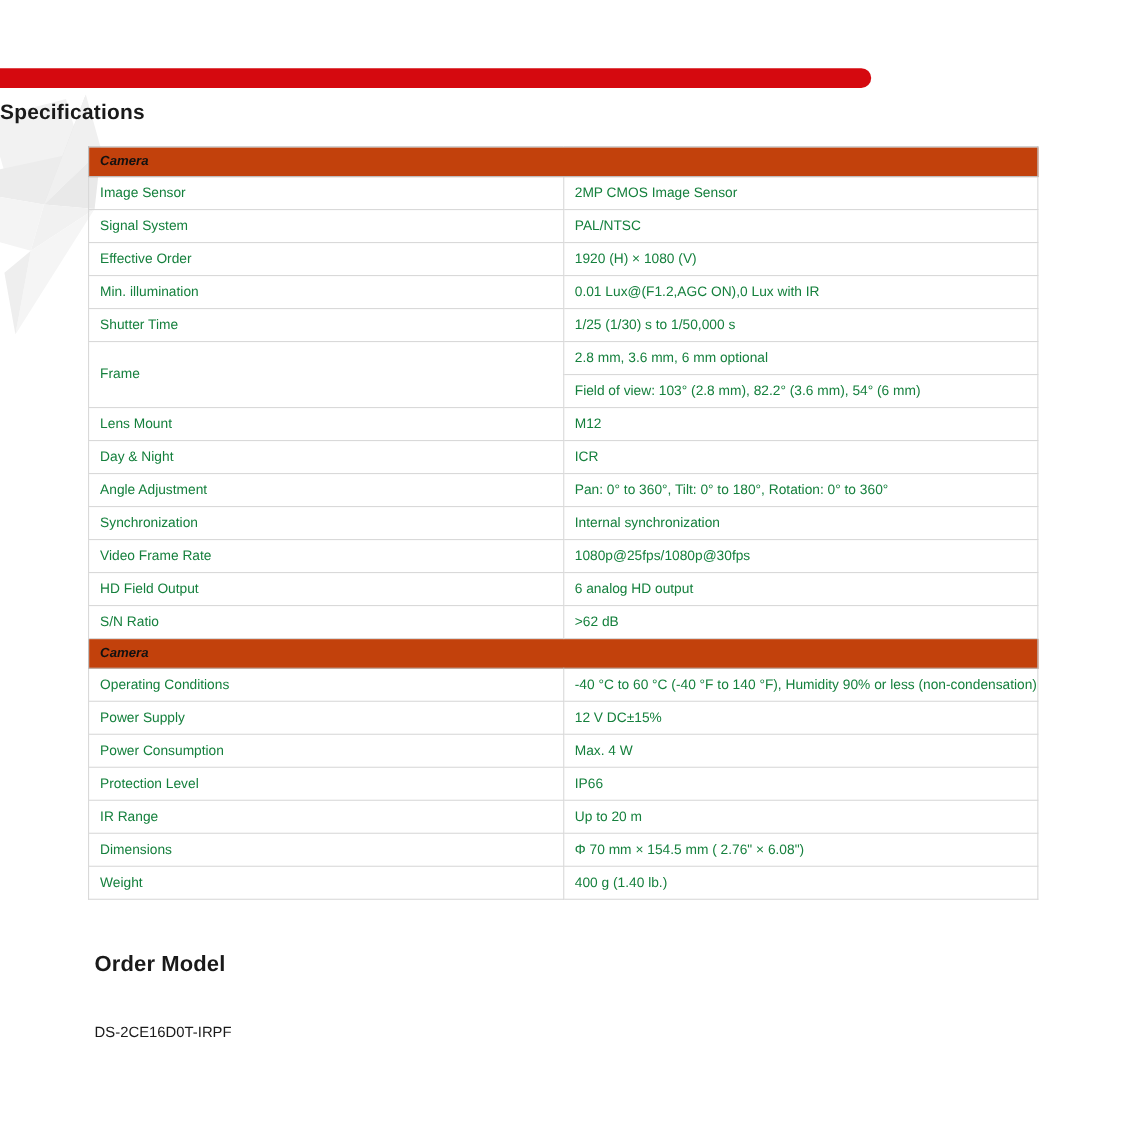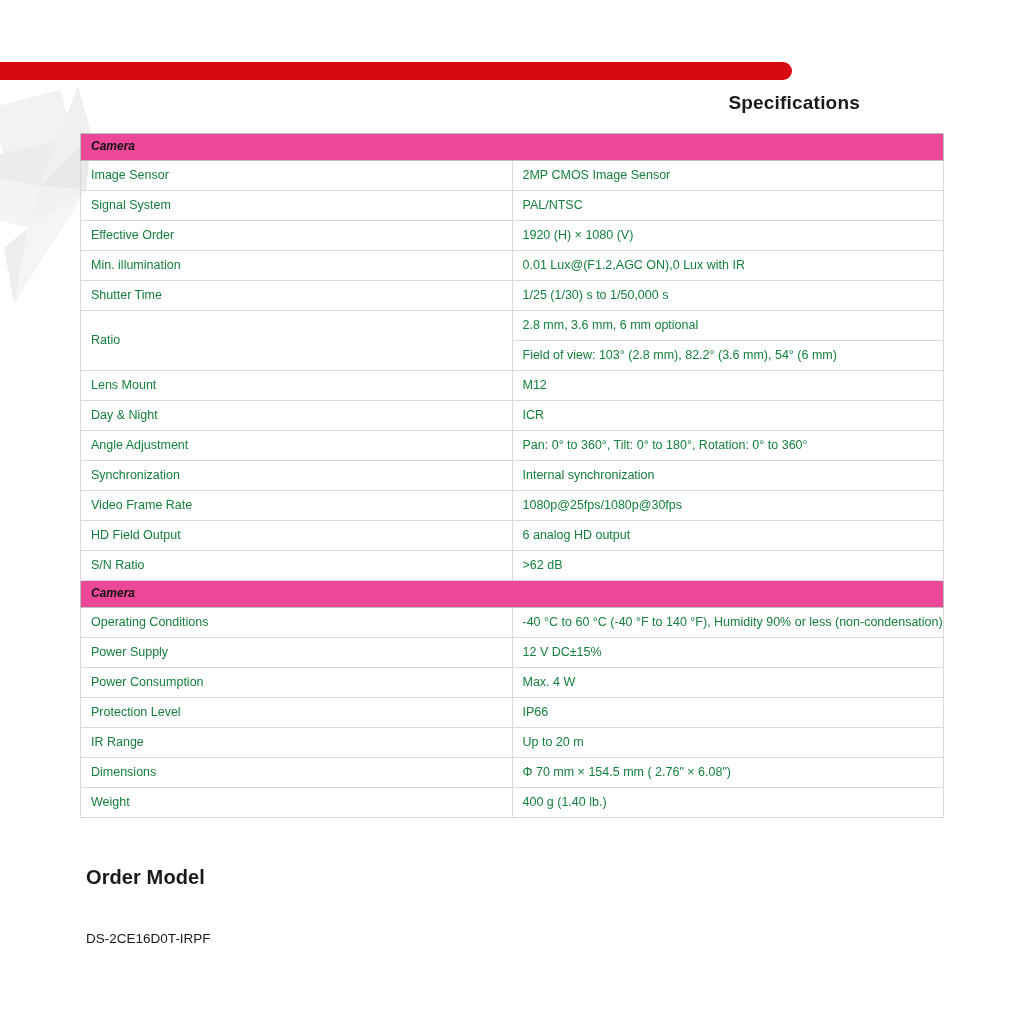--- a/index.html
+++ b/index.html
@@ -47,21 +47,21 @@
     width: 1024px;
     height: 1024px;
     z-index: 3;
   }
 
   .spec-title {
     position: absolute;
     top: 92px;
     left: 0;
     width: 860px;
-    text-align: right;
+    text-align: left;
     font-size: 19px;
     font-weight: bold;
     letter-spacing: 0.2px;
   }
 
   
   .spec-table {
     position: absolute;
     left: 80px;
     top: 133px;
@@ -75,21 +75,21 @@
     padding: 0 0 0 10px;
     height: 29px;
     vertical-align: middle;
     color: #15803d;
     line-height: 1.3;
   }
   .spec-table td.label {
     width: 185px;
   }
   .spec-table tr.section-row td {
-    background: #ec4899;
+    background: #c2410c;
     border: 1px solid #bfbfbf;
     font-weight: bold;
     font-style: italic;
     font-size: 12px;
     height: 26px;
     padding-left: 10px;
     color: #111;
   }
 
   
@@ -150,21 +150,21 @@
         </tr>
         <tr>
           <td class="label">Min. illumination</td>
           <td class="value">0.01 Lux@(F1.2,AGC ON),0 Lux with IR</td>
         </tr>
         <tr>
           <td class="label">Shutter Time</td>
           <td class="value">1/25 (1/30) s to 1/50,000 s</td>
         </tr>
         <tr>
-          <td class="label" rowspan="2">Ratio</td>
+          <td class="label" rowspan="2">Frame</td>
           <td class="value">2.8 mm, 3.6 mm, 6 mm optional</td>
         </tr>
         <tr>
           <td class="value">Field of view: 103° (2.8 mm), 82.2° (3.6 mm), 54° (6 mm)</td>
         </tr>
         <tr>
           <td class="label">Lens Mount</td>
           <td class="value">M12</td>
         </tr>
         <tr>

